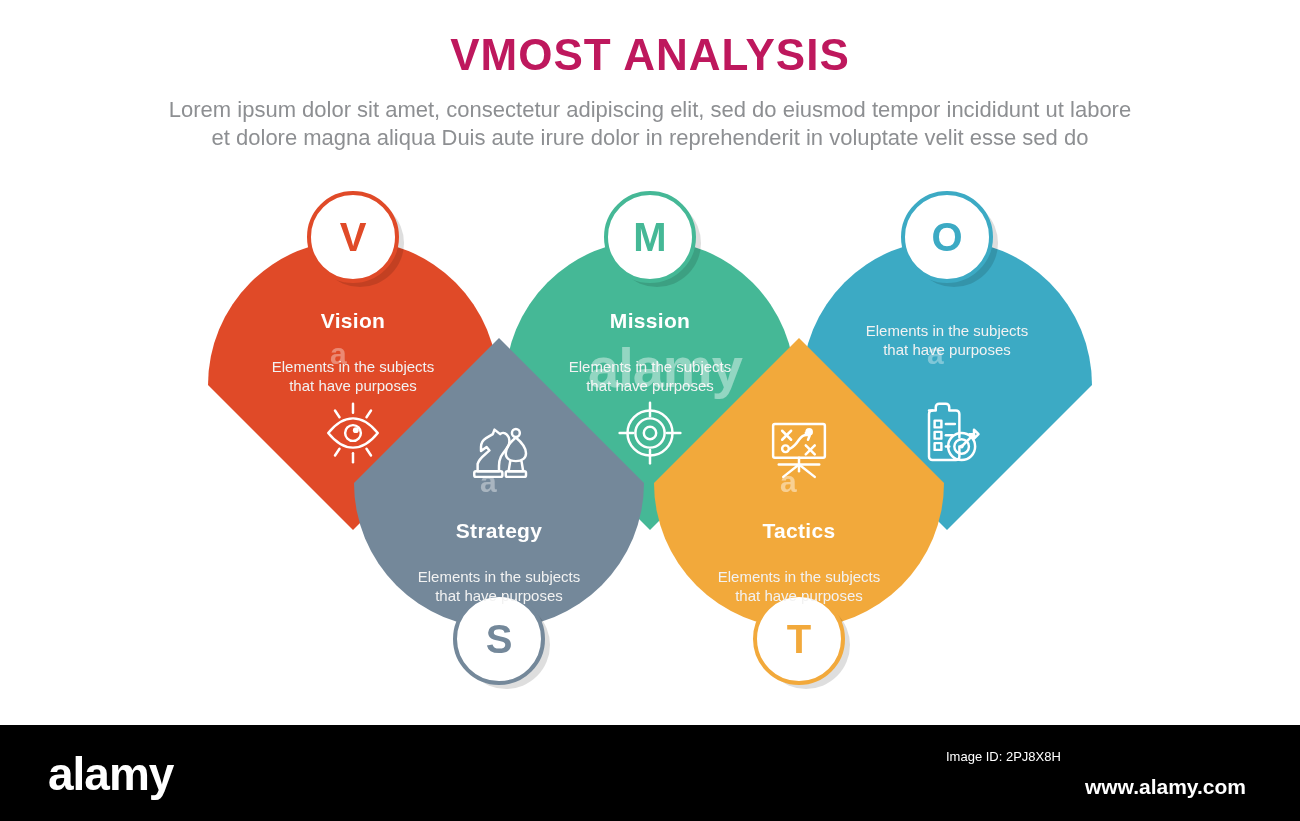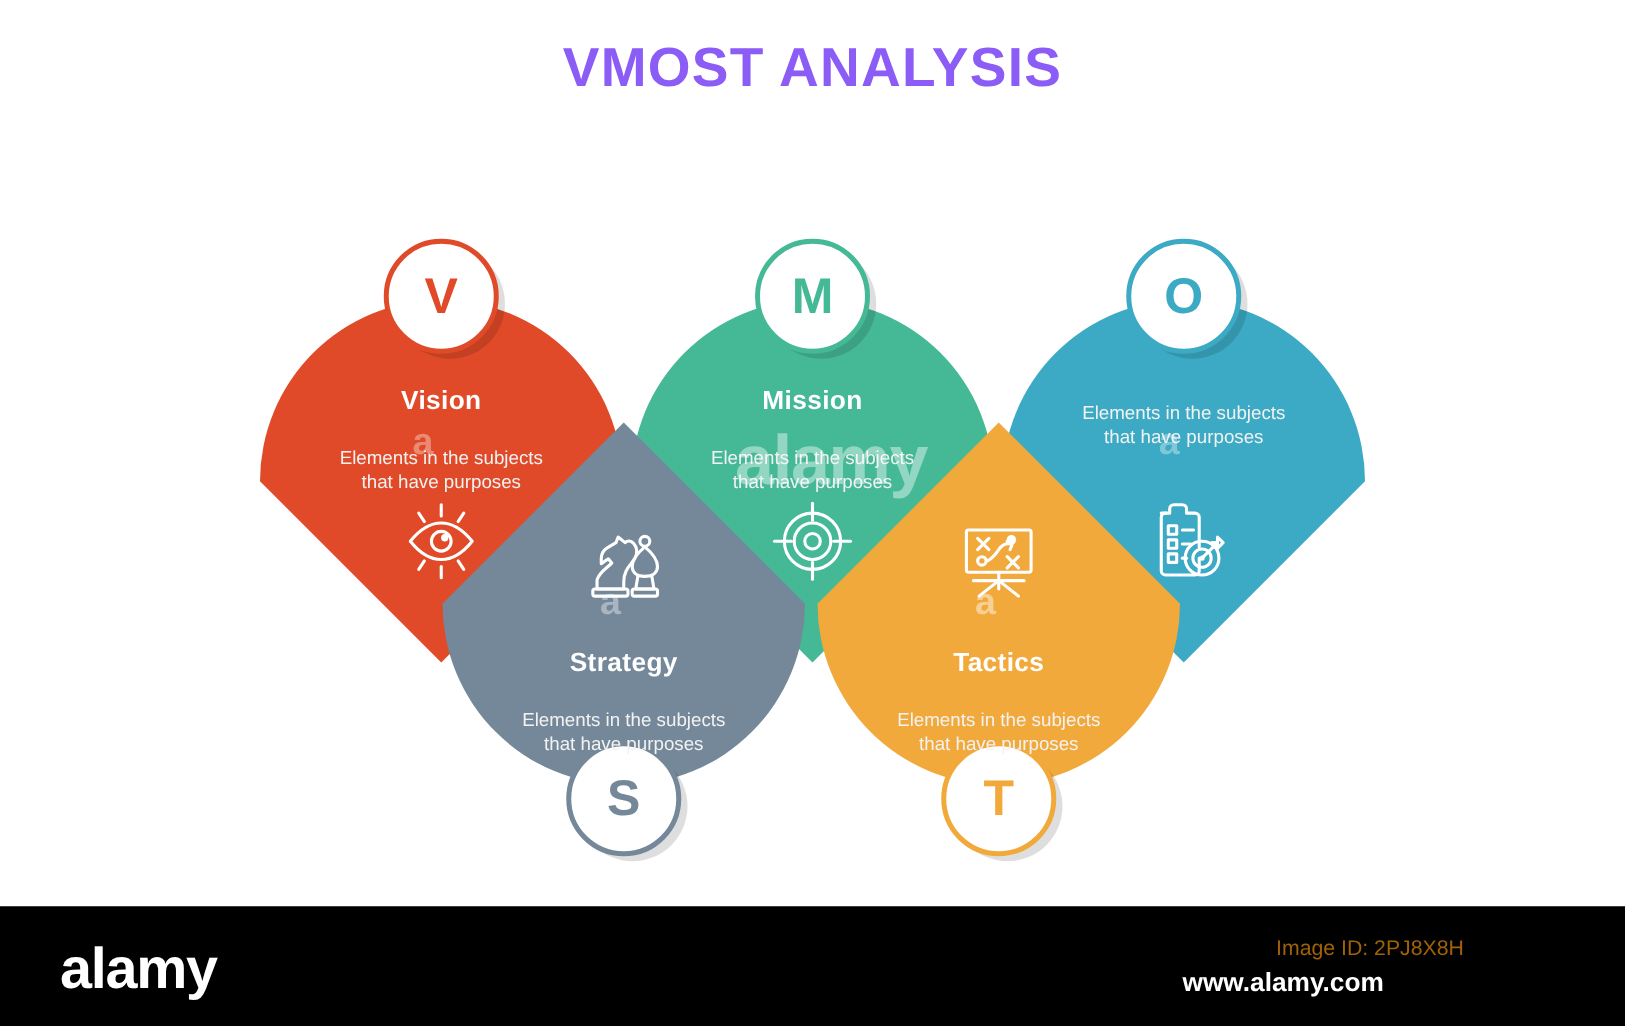--- a/index.html
+++ b/index.html
@@ -15,21 +15,21 @@
     background:#ffffff;
   }
 
   
   .title{
     position:absolute;left:0;top:30px;width:1300px;
     text-align:center;
     font-size:44px;
     font-weight:bold;
     letter-spacing:1px;
-    color:#8b5cf6;
+    color:#be185d;
   }
   .subtitle{
     position:absolute;left:50%;transform:translateX(-50%);
     top:96px;width:1180px;
     text-align:center;
     font-size:22px;
     line-height:28px;
     color:#8d8f92;
     font-weight:400;
   }
@@ -112,46 +112,48 @@
   .footer-logo{
     position:absolute;left:48px;top:22px;
     color:#ffffff;
     font-size:46px;
     font-weight:bold;
     letter-spacing:-1px;
     font-family:"Liberation Sans", sans-serif;
   }
   .footer-id{
     position:absolute;right:54px;top:24px;
-    color:#a16207;
-    font-size:17px;
-    text-align:center;
+    color:#ffffff;
+    font-size:13px;
+    text-align:left;
     width:300px;
     font-family:"Liberation Sans", sans-serif;
   }
   .footer-url{
     position:absolute;right:54px;top:50px;
     color:#ffffff;
     font-size:21px;
     font-weight:bold;
-    text-align:left;
+    text-align:right;
     width:300px;
     font-family:"Liberation Sans", sans-serif;
   }
   .topstrip{
     position:absolute;left:0;top:715px;width:1300px;height:10px;background:#ffffff;
   }
 </style>
 </head>
 <body>
 
 <div class="canvas">
 
   <div class="title">VMOST ANALYSIS</div>
   <div class="subtitle">
+    <div>Lorem ipsum dolor sit amet, consectetur adipiscing elit, sed do eiusmod tempor incididunt ut labore</div>
+    <div>et dolore magna aliqua Duis aute irure dolor in reprehenderit in voluptate velit esse sed do</div>
   </div>
 
   <div class="diagram">
 
     <svg class="shapes" viewBox="0 0 1300 530">
       <defs>
 
         <filter id="bshadow" x="-40%" y="-40%" width="190%" height="190%">
           <feDropShadow dx="5" dy="5" stdDeviation="3" flood-color="#000000" flood-opacity="0.18"></feDropShadow>
         </filter>

